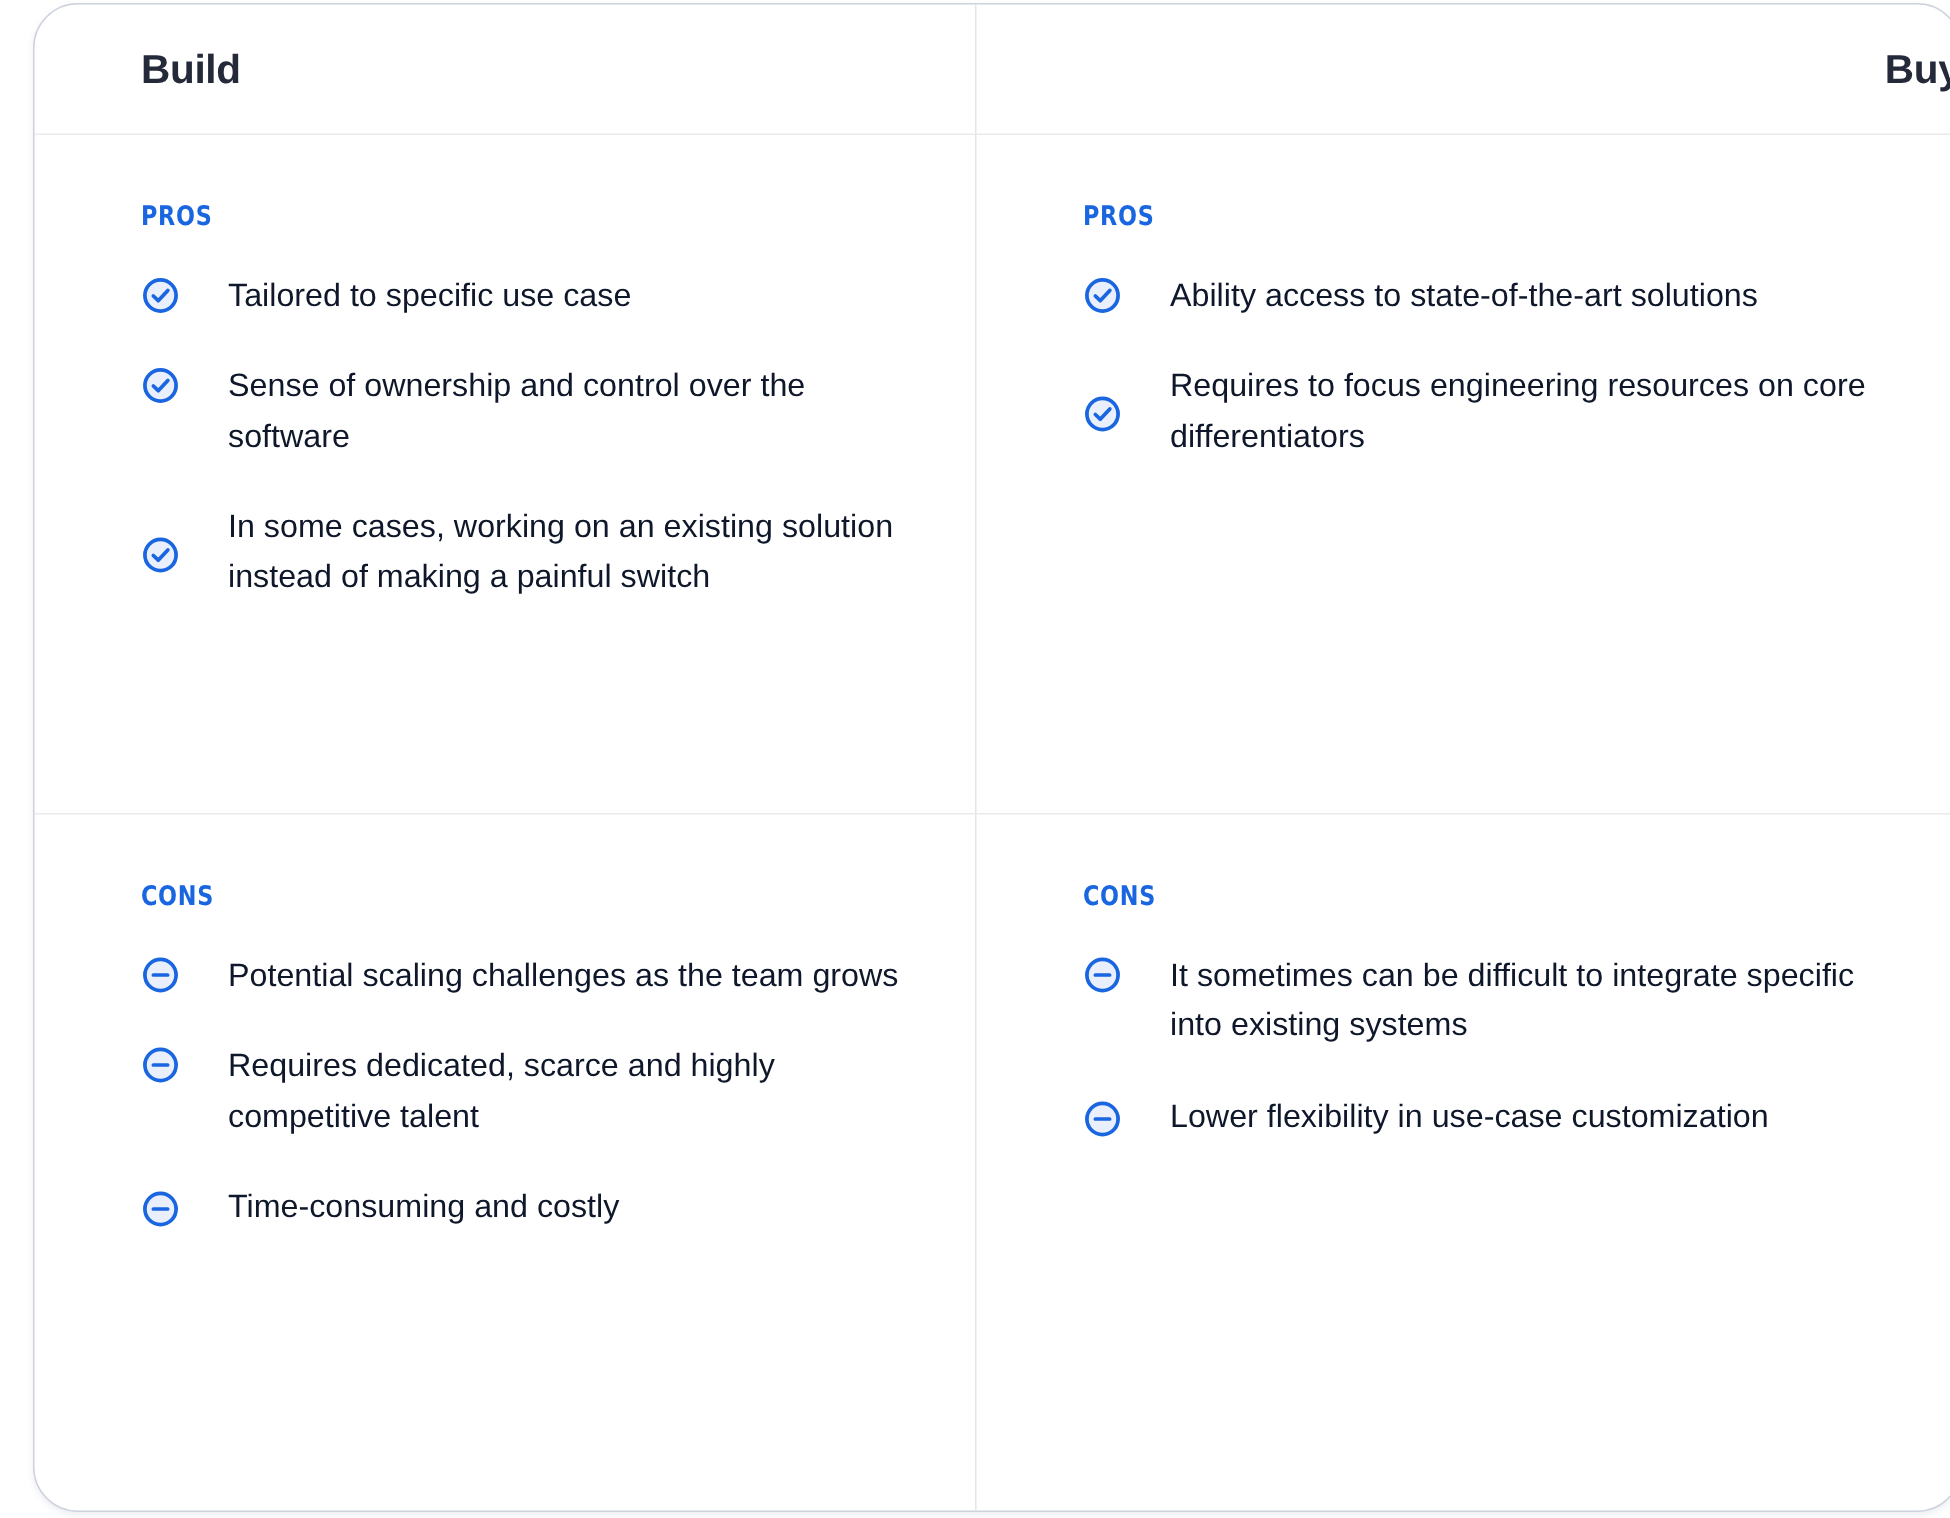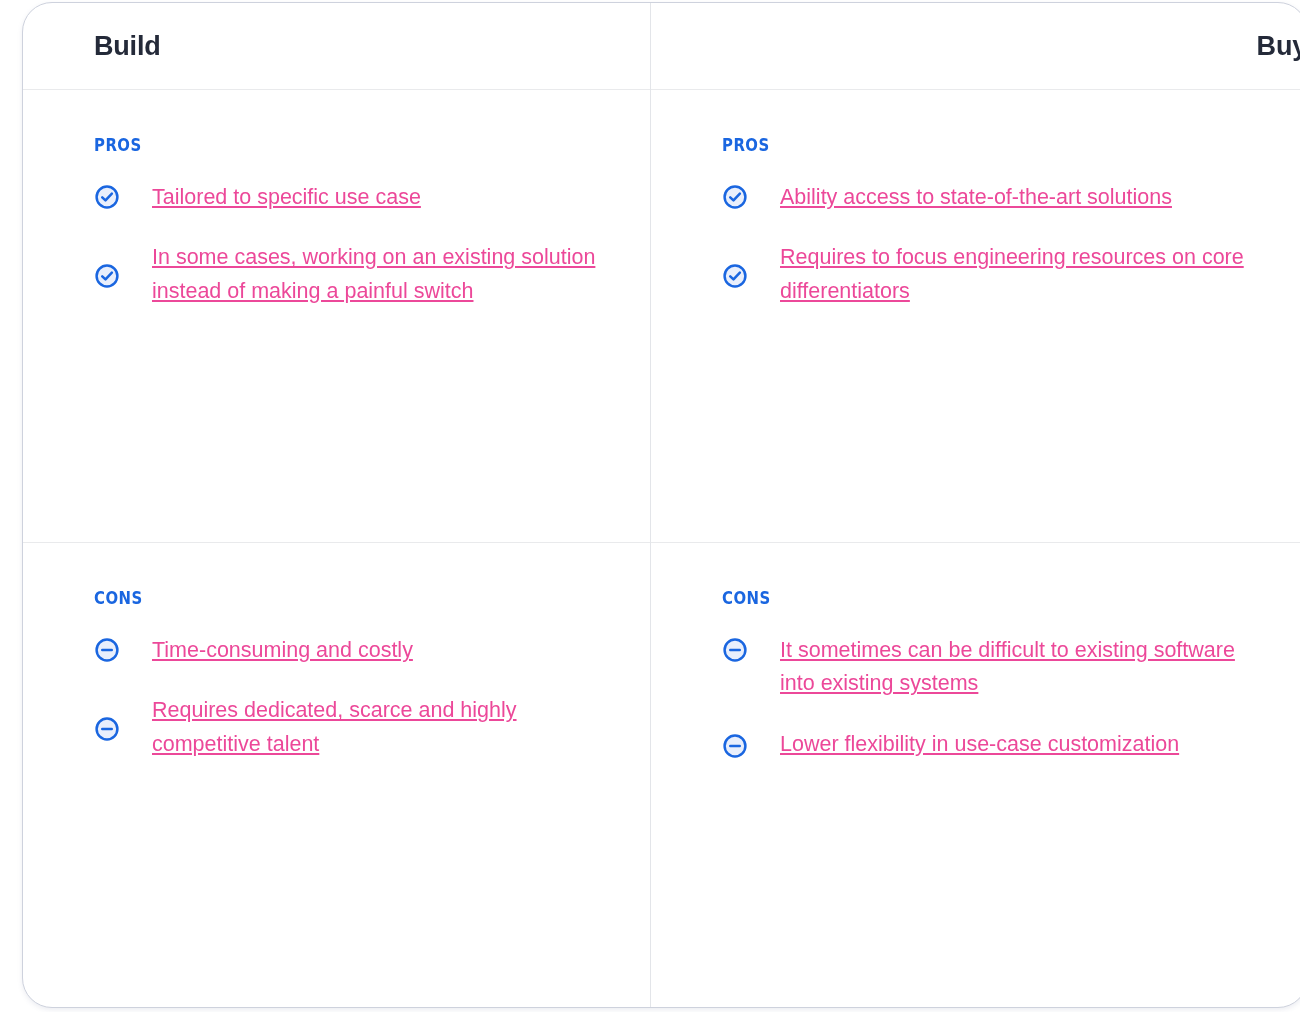--- a/index.html
+++ b/index.html
@@ -86,24 +86,23 @@
     height: 26px;
     margin-top: 3px;
     margin-right: 0;
   }
   .bullet-icon svg { display: block; width: 26px; height: 26px; }
 
   .item-text {
     flex: 1 1 auto;
     font-size: 21.5px;
     line-height: 1.55;
-    color: #ec4899;
+    color: #0f172a;
     padding-left: 32px;
     max-width: 492px;
-    text-decoration: underline;
   }
   .section.right .item-text { max-width: 500px; }
 </style>
 </head>
 <body>
 
 <div class="card">
   <div class="grid">
 
     <div class="cell-header pad-left-a">
@@ -130,20 +129,29 @@
           </span>
           <span class="item-text">Tailored to specific use case</span>
         </li>
         <li>
           <span class="bullet-icon">
             <svg viewBox="0 0 24 24" xmlns="http://www.w3.org/2000/svg">
               <circle cx="12" cy="12" r="9.6" fill="#e9effc" stroke="#1a66e0" stroke-width="2.3"></circle>
               <path d="M7.6 12.3 L10.6 15.2 L16.5 8.9" fill="none" stroke="#1a66e0" stroke-width="2.3" stroke-linecap="round" stroke-linejoin="round"></path>
             </svg>
           </span>
+          <span class="item-text">Sense of ownership and control over the software</span>
+        </li>
+        <li>
+          <span class="bullet-icon">
+            <svg viewBox="0 0 24 24" xmlns="http://www.w3.org/2000/svg">
+              <circle cx="12" cy="12" r="9.6" fill="#e9effc" stroke="#1a66e0" stroke-width="2.3"></circle>
+              <path d="M7.6 12.3 L10.6 15.2 L16.5 8.9" fill="none" stroke="#1a66e0" stroke-width="2.3" stroke-linecap="round" stroke-linejoin="round"></path>
+            </svg>
+          </span>
           <span class="item-text">In some cases, working on an existing solution instead of making a painful switch</span>
         </li>
       </ul>
     </div>
 
     <div class="vrule"></div>
 
     <div class="section right">
       <div class="section-label">PROS</div>
       <ul class="items">
@@ -175,47 +183,56 @@
     <div class="section">
       <div class="section-label">CONS</div>
       <ul class="items">
         <li>
           <span class="bullet-icon">
             <svg viewBox="0 0 24 24" xmlns="http://www.w3.org/2000/svg">
               <circle cx="12" cy="12" r="9.6" fill="#e9effc" stroke="#1a66e0" stroke-width="2.3"></circle>
               <path d="M7.6 12 L16.4 12" fill="none" stroke="#1a66e0" stroke-width="2.3" stroke-linecap="round"></path>
             </svg>
           </span>
+          <span class="item-text">Potential scaling challenges as the team grows</span>
+        </li>
+        <li>
+          <span class="bullet-icon">
+            <svg viewBox="0 0 24 24" xmlns="http://www.w3.org/2000/svg">
+              <circle cx="12" cy="12" r="9.6" fill="#e9effc" stroke="#1a66e0" stroke-width="2.3"></circle>
+              <path d="M7.6 12 L16.4 12" fill="none" stroke="#1a66e0" stroke-width="2.3" stroke-linecap="round"></path>
+            </svg>
+          </span>
+          <span class="item-text">Requires dedicated, scarce and highly competitive talent</span>
+        </li>
+        <li>
+          <span class="bullet-icon">
+            <svg viewBox="0 0 24 24" xmlns="http://www.w3.org/2000/svg">
+              <circle cx="12" cy="12" r="9.6" fill="#e9effc" stroke="#1a66e0" stroke-width="2.3"></circle>
+              <path d="M7.6 12 L16.4 12" fill="none" stroke="#1a66e0" stroke-width="2.3" stroke-linecap="round"></path>
+            </svg>
+          </span>
           <span class="item-text">Time-consuming and costly</span>
-        </li>
-        <li>
-          <span class="bullet-icon">
-            <svg viewBox="0 0 24 24" xmlns="http://www.w3.org/2000/svg">
-              <circle cx="12" cy="12" r="9.6" fill="#e9effc" stroke="#1a66e0" stroke-width="2.3"></circle>
-              <path d="M7.6 12 L16.4 12" fill="none" stroke="#1a66e0" stroke-width="2.3" stroke-linecap="round"></path>
-            </svg>
-          </span>
-          <span class="item-text">Requires dedicated, scarce and highly competitive talent</span>
         </li>
       </ul>
     </div>
 
     <div class="vrule"></div>
 
     <div class="section right">
       <div class="section-label">CONS</div>
       <ul class="items">
         <li>
           <span class="bullet-icon">
             <svg viewBox="0 0 24 24" xmlns="http://www.w3.org/2000/svg">
               <circle cx="12" cy="12" r="9.6" fill="#e9effc" stroke="#1a66e0" stroke-width="2.3"></circle>
               <path d="M7.6 12 L16.4 12" fill="none" stroke="#1a66e0" stroke-width="2.3" stroke-linecap="round"></path>
             </svg>
           </span>
-          <span class="item-text">It sometimes can be difficult to existing software into existing systems</span>
+          <span class="item-text">It sometimes can be difficult to integrate specific into existing systems</span>
         </li>
         <li>
           <span class="bullet-icon">
             <svg viewBox="0 0 24 24" xmlns="http://www.w3.org/2000/svg">
               <circle cx="12" cy="12" r="9.6" fill="#e9effc" stroke="#1a66e0" stroke-width="2.3"></circle>
               <path d="M7.6 12 L16.4 12" fill="none" stroke="#1a66e0" stroke-width="2.3" stroke-linecap="round"></path>
             </svg>
           </span>
           <span class="item-text">Lower flexibility in use-case customization</span>
         </li>

